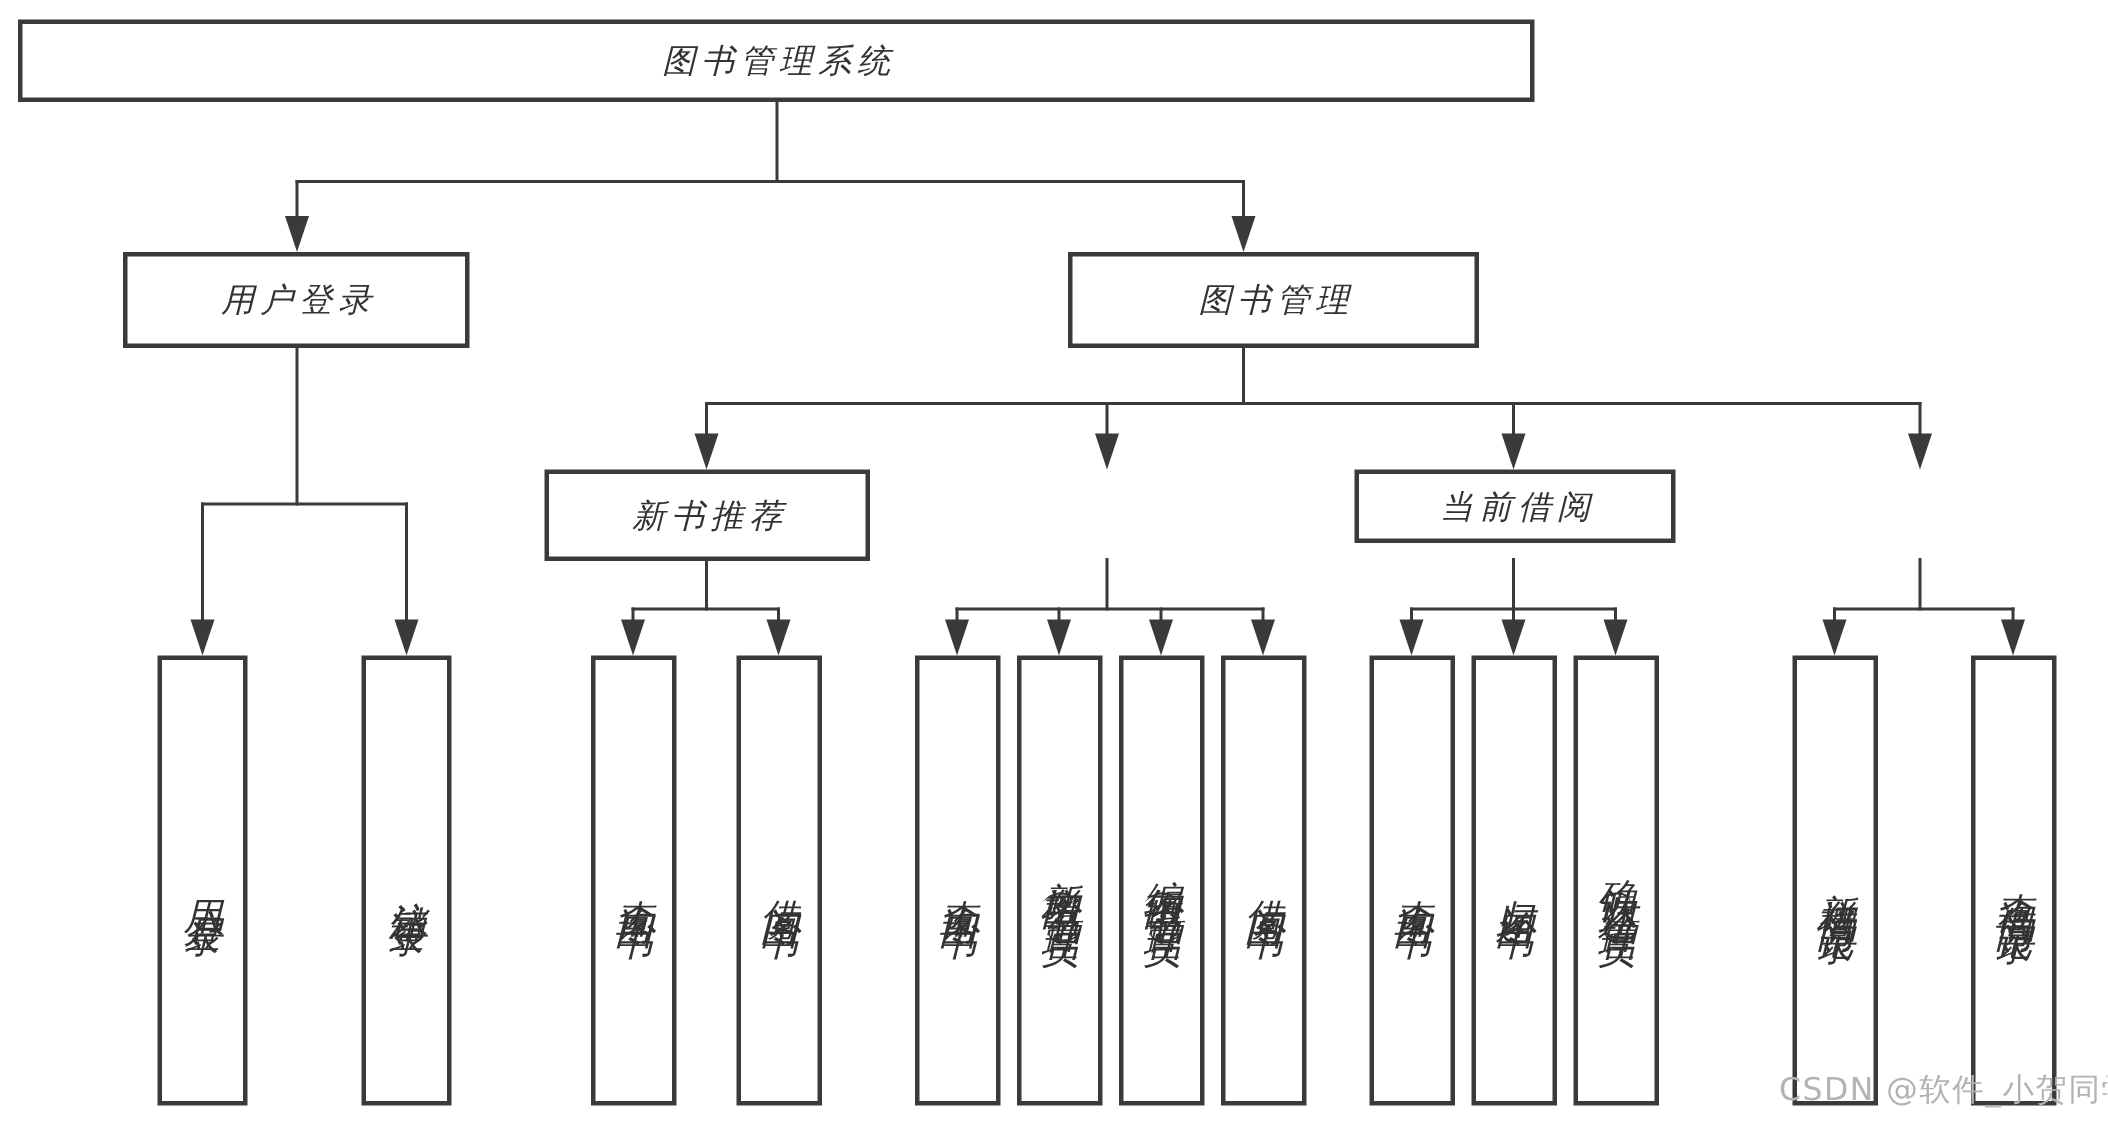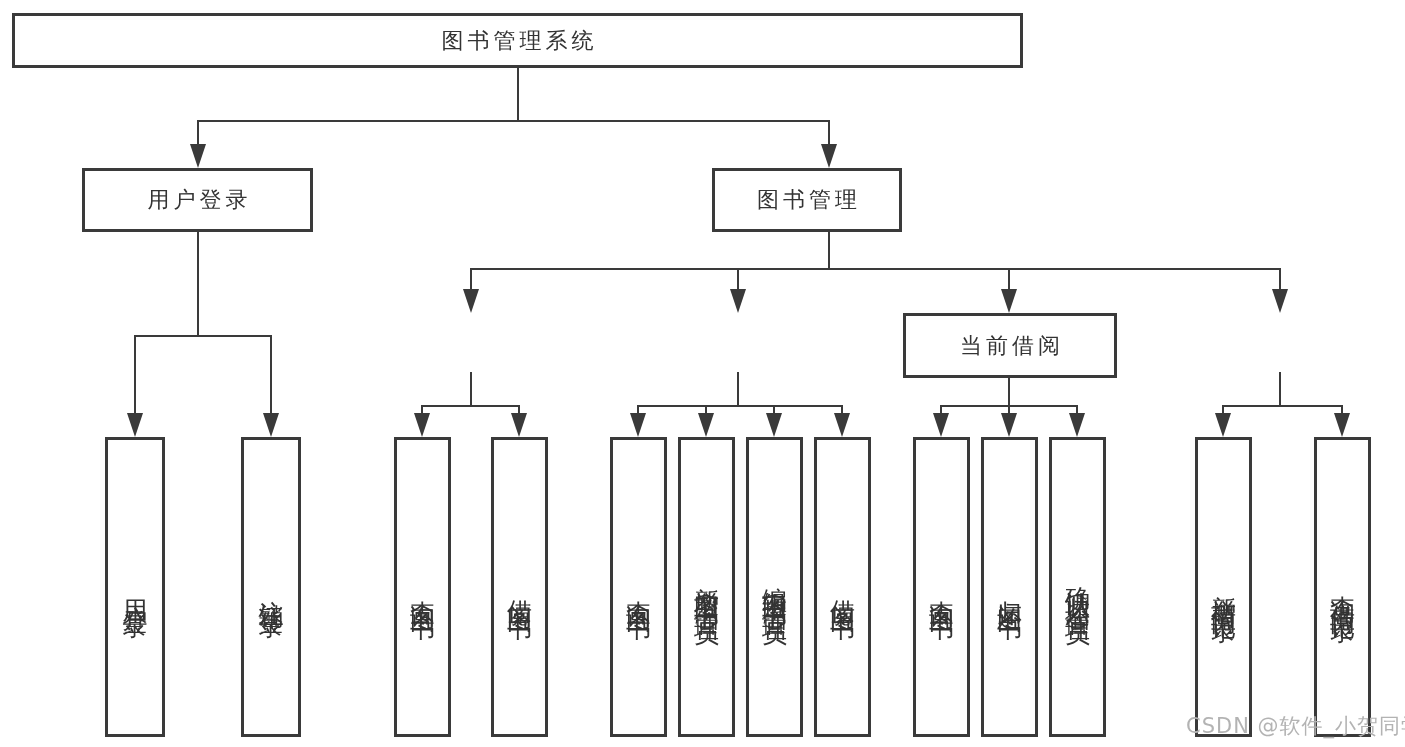--- a/index.html
+++ b/index.html
@@ -11,21 +11,21 @@
   html,body{margin:0;padding:0;background:var(--bg);}
   .stage{
     position:relative;width:1405px;height:747px;background:var(--bg);
     font-family:"DejaVu Sans","Liberation Sans",sans-serif;
     color:var(--text);overflow:hidden;
   }
   .box{
     position:absolute;box-sizing:border-box;background:#fff;
     border:3px solid var(--line);
     display:flex;align-items:center;justify-content:center;
-    text-align:center;white-space:nowrap;
+    text-align:center;white-space:nowrap;font-style:italic;
   }
   .hbox{font-size:22px;letter-spacing:4px;padding-left:4px;}
   .vbox{
     writing-mode:vertical-rl;text-orientation:mixed;
     font-size:25px;letter-spacing:5px;padding-top:5px;white-space:normal;
   }
   .line{position:absolute;background:var(--line);}
   .arrow{
     position:absolute;width:0;height:0;
     border-left:8px solid transparent;border-right:8px solid transparent;
@@ -96,23 +96,24 @@
   <div class="line" style="left:1279px;top:372px;width:2px;height:35px;"></div>
   <div class="line" style="left:1222px;top:405px;width:121px;height:2px;"></div>
   <div class="line" style="left:1222px;top:405px;width:2px;height:10px;"></div>
   <div class="line" style="left:1341px;top:405px;width:2px;height:10px;"></div>
   <div class="arrow" style="left:1215px;top:413px;"></div>
   <div class="arrow" style="left:1334px;top:413px;"></div>
 
   <div class="box hbox" style="left:12px;top:13px;width:1011px;height:55px;">图书管理系统</div>
 
   <div class="box hbox" style="left:82px;top:168px;width:231px;height:64px;">用户登录</div>
-  <div class="box hbox" style="left:712px;top:168px;width:190px;height:64px;">图书管理</div>
+  <div class="box hbox" style="left:712px;top:168px;width:274px;height:64px;">图书管理</div>
 
-  <div class="box hbox" style="left:903px;top:313px;width:214px;height:65px;">当前借阅</div>
+  <div class="box hbox" style="left:363px;top:313px;width:217px;height:61px;">新书推荐</div>
+  <div class="box hbox" style="left:903px;top:313px;width:214px;height:49px;">当前借阅</div>
 
   <div class="box vbox" style="left:105px;top:437px;width:60px;height:300px;">用户登录</div>
   <div class="box vbox" style="left:241px;top:437px;width:60px;height:300px;">注销登录</div>
 
   <div class="box vbox" style="left:394px;top:437px;width:57px;height:300px;">查询图书</div>
   <div class="box vbox" style="left:491px;top:437px;width:57px;height:300px;">借阅图书</div>
 
   <div class="box vbox" style="left:610px;top:437px;width:57px;height:300px;">查询图书</div>
   <div class="box vbox" style="left:678px;top:437px;width:57px;height:300px;">新增图书（管理员）</div>
   <div class="box vbox" style="left:746px;top:437px;width:57px;height:300px;">编辑图书（管理员）</div>

